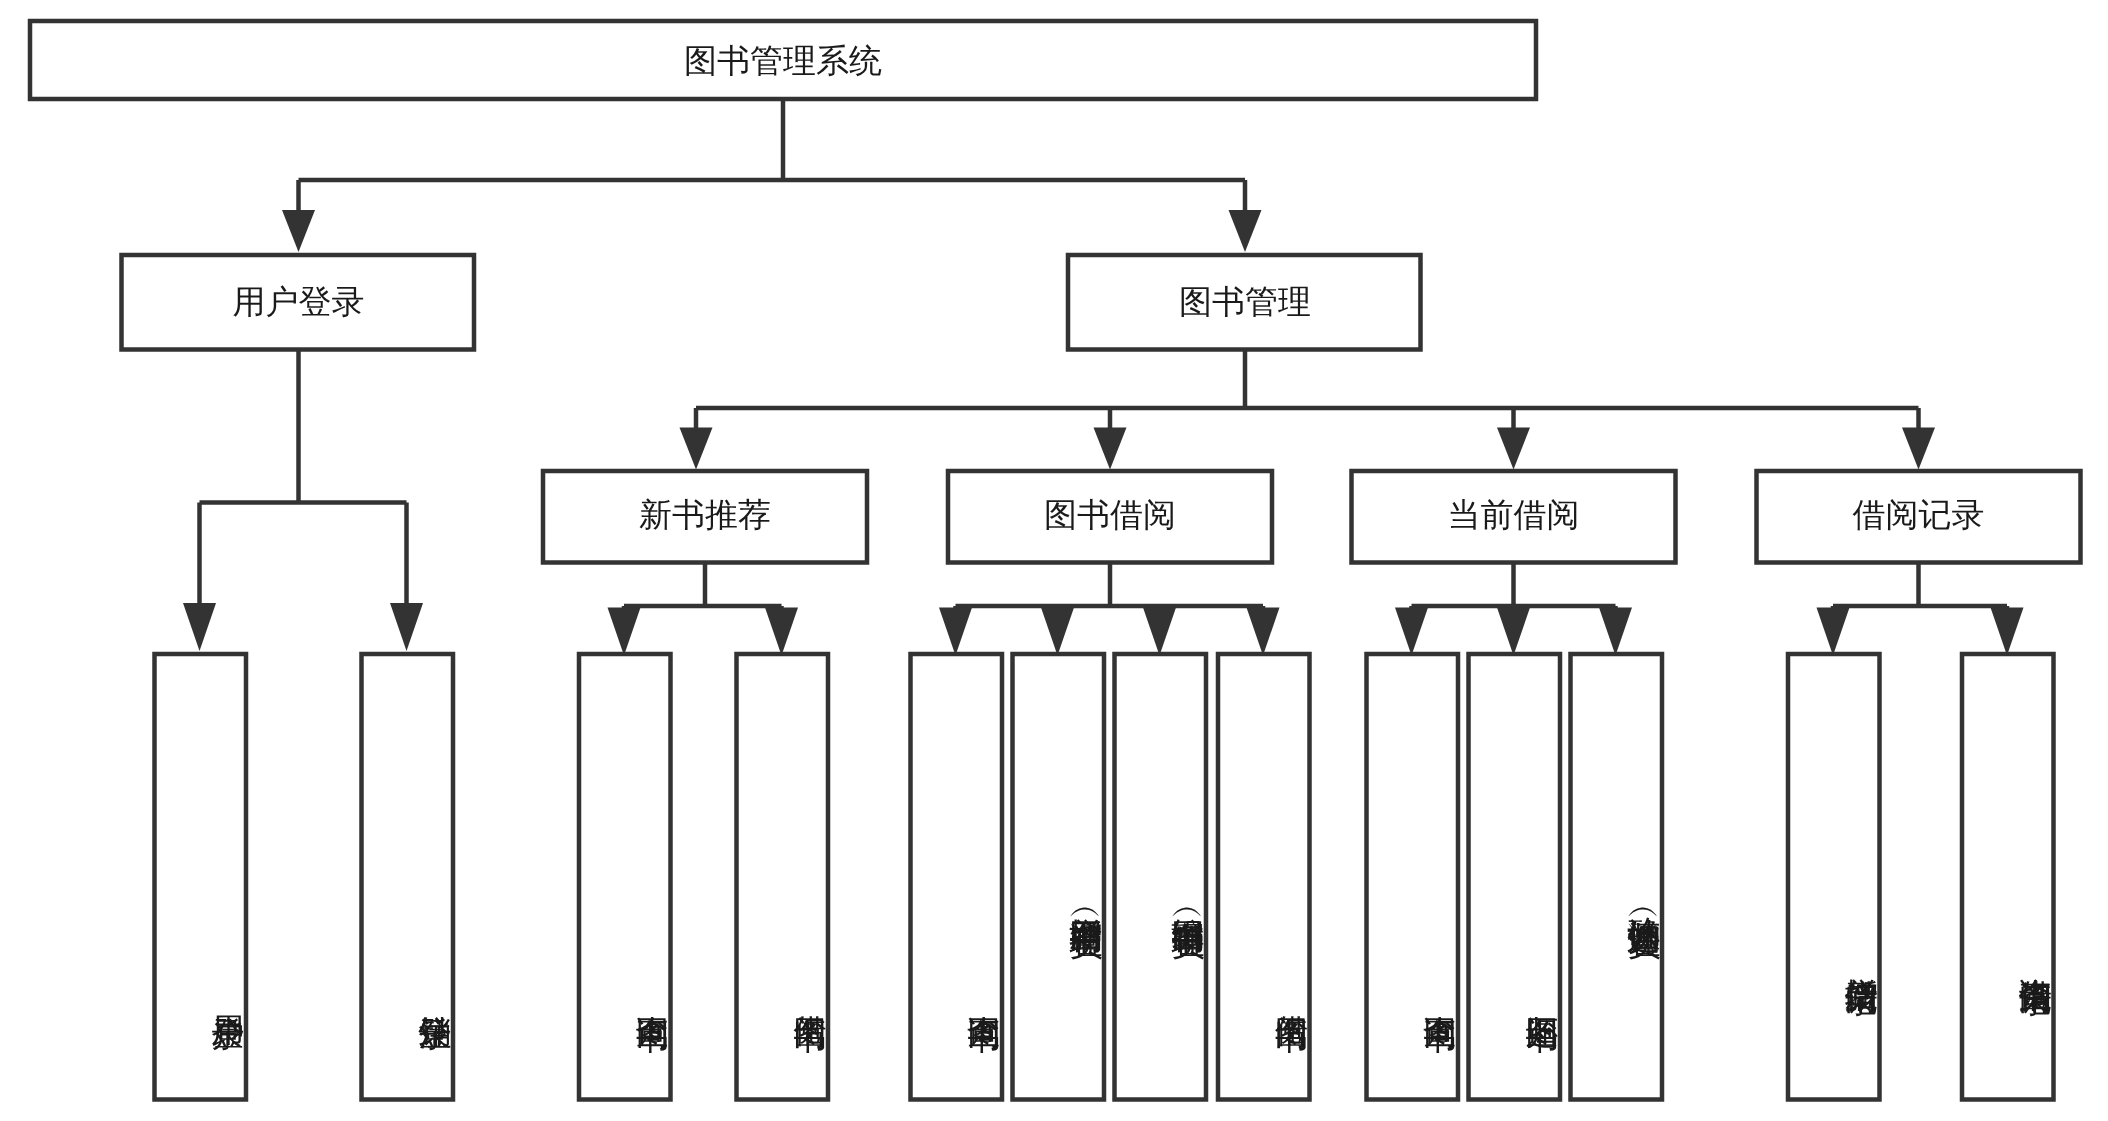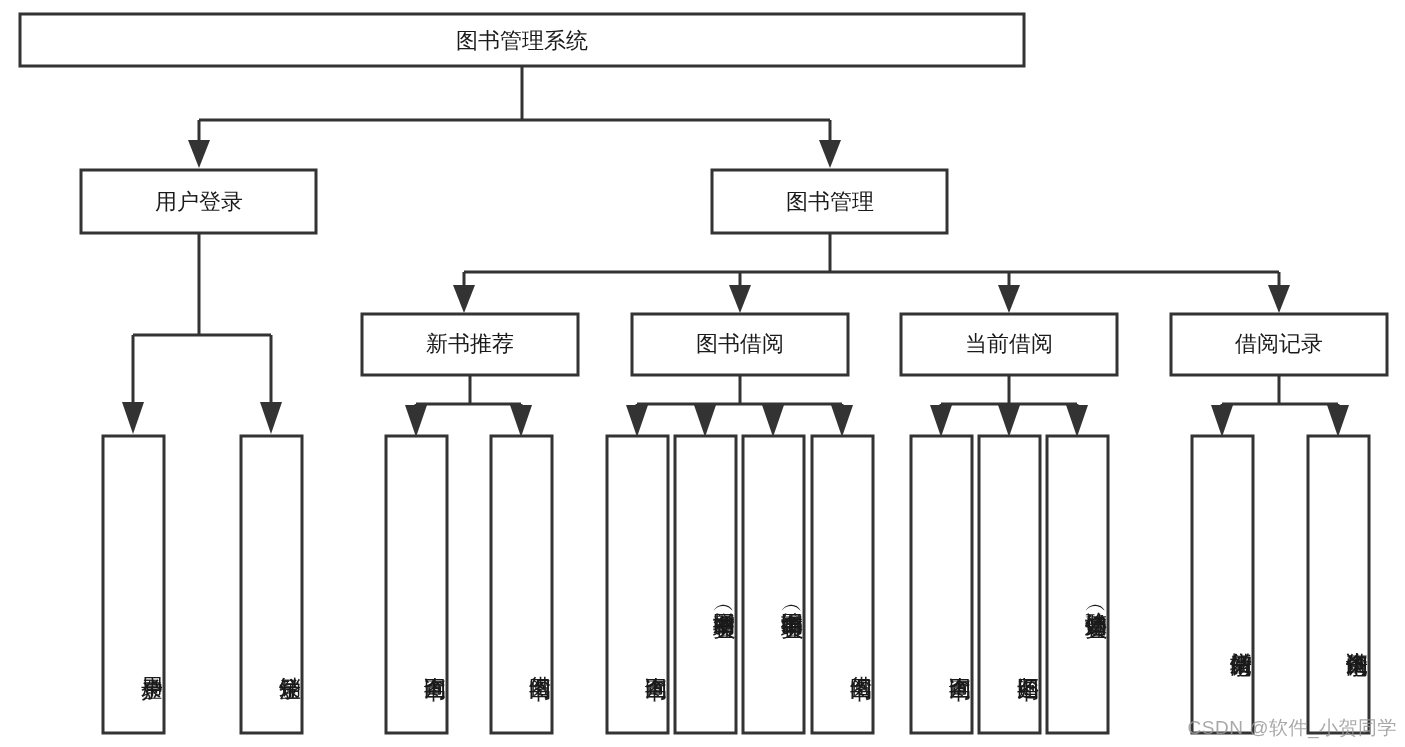--- a/index.html
+++ b/index.html
@@ -211,14 +211,13 @@
   <div class="leaf-label" style="left:743px; top:436px; width:61px; height:297px; padding-top:14px;">编辑图书（管理员）</div>
   <div class="leaf-label" style="left:812px; top:436px; width:61px; height:297px; padding-top:76px;">借阅图书</div>
 
   <div class="leaf-label" style="left:911px; top:436px; width:61px; height:297px; padding-top:76px;">查询图书</div>
   <div class="leaf-label" style="left:979px; top:436px; width:61px; height:297px; padding-top:76px;">归还图书</div>
   <div class="leaf-label" style="left:1047px; top:436px; width:61px; height:297px; padding-top:14px;">确认归还（管理员）</div>
 
   <div class="leaf-label" style="left:1192px; top:436px; width:61px; height:297px; padding-top:52px;">新增借阅记录</div>
   <div class="leaf-label" style="left:1308px; top:436px; width:61px; height:297px; padding-top:52px;">查询借阅记录</div>
 
-  <div class="watermark">CSDN @软件_小贺同学</div>
 </div>
 
 </body></html>

